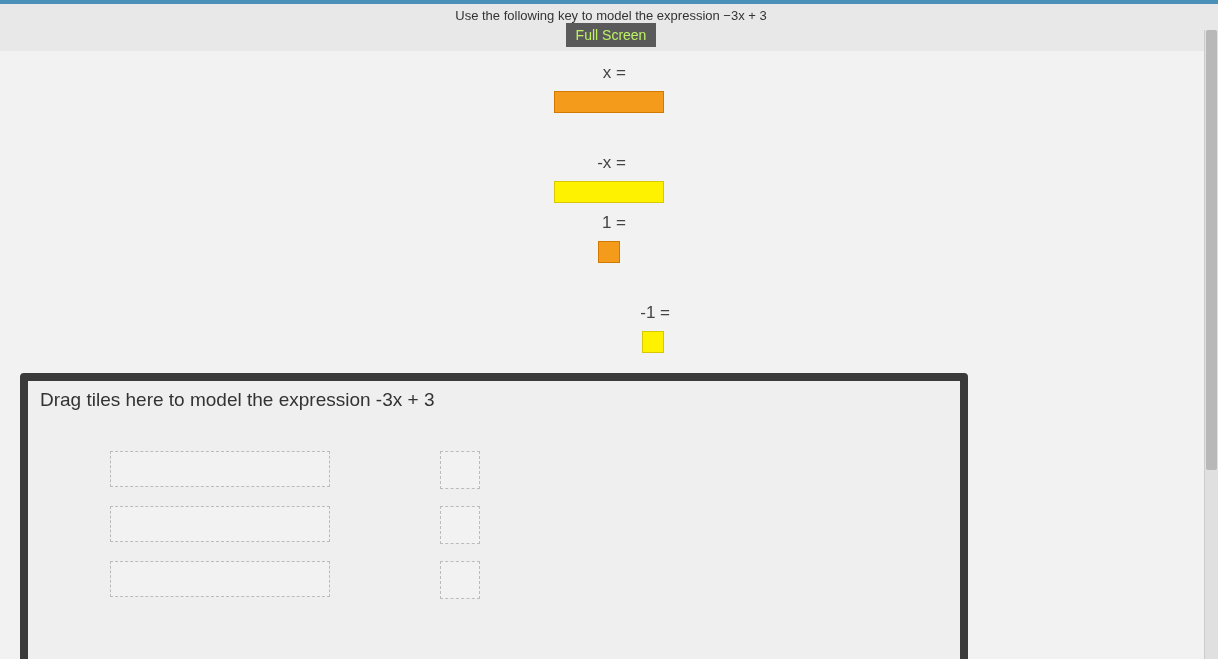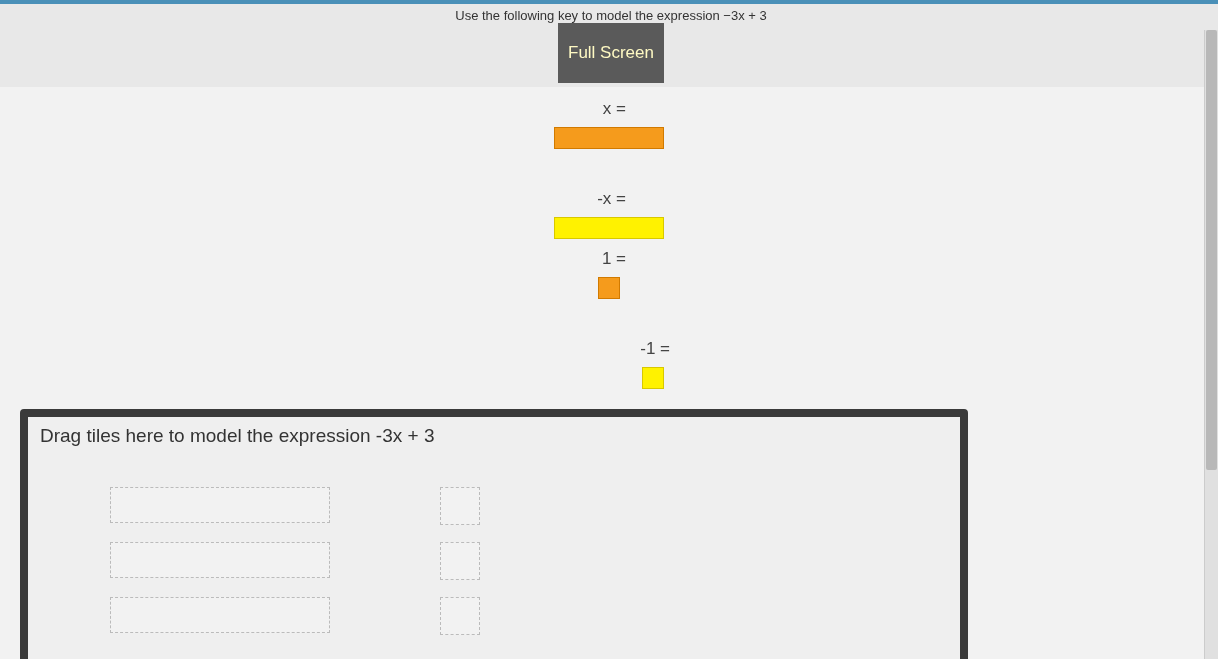--- a/index.html
+++ b/index.html
@@ -20,23 +20,23 @@
     display: flex;
     justify-content: space-between;
     align-items: center;
     padding: 4px 10px 4px 14px;
     background: #e8e8e8;
     font-size: 13px;
     color: #333;
   }
   .fullscreen-btn {
     background: #5a5a5a;
-    color: #fef9c3;
-    font-size: 17px;
-    padding: 20px 10px;
+    color: #bef264;
+    font-size: 14px;
+    padding: 4px 10px;
     border: none;
     cursor: pointer;
   }
   .content {
     padding: 12px 20px;
     background: #f2f2f2;
     height: calc(100% - 30px);
   }
   .key-row {
     display: flex;

